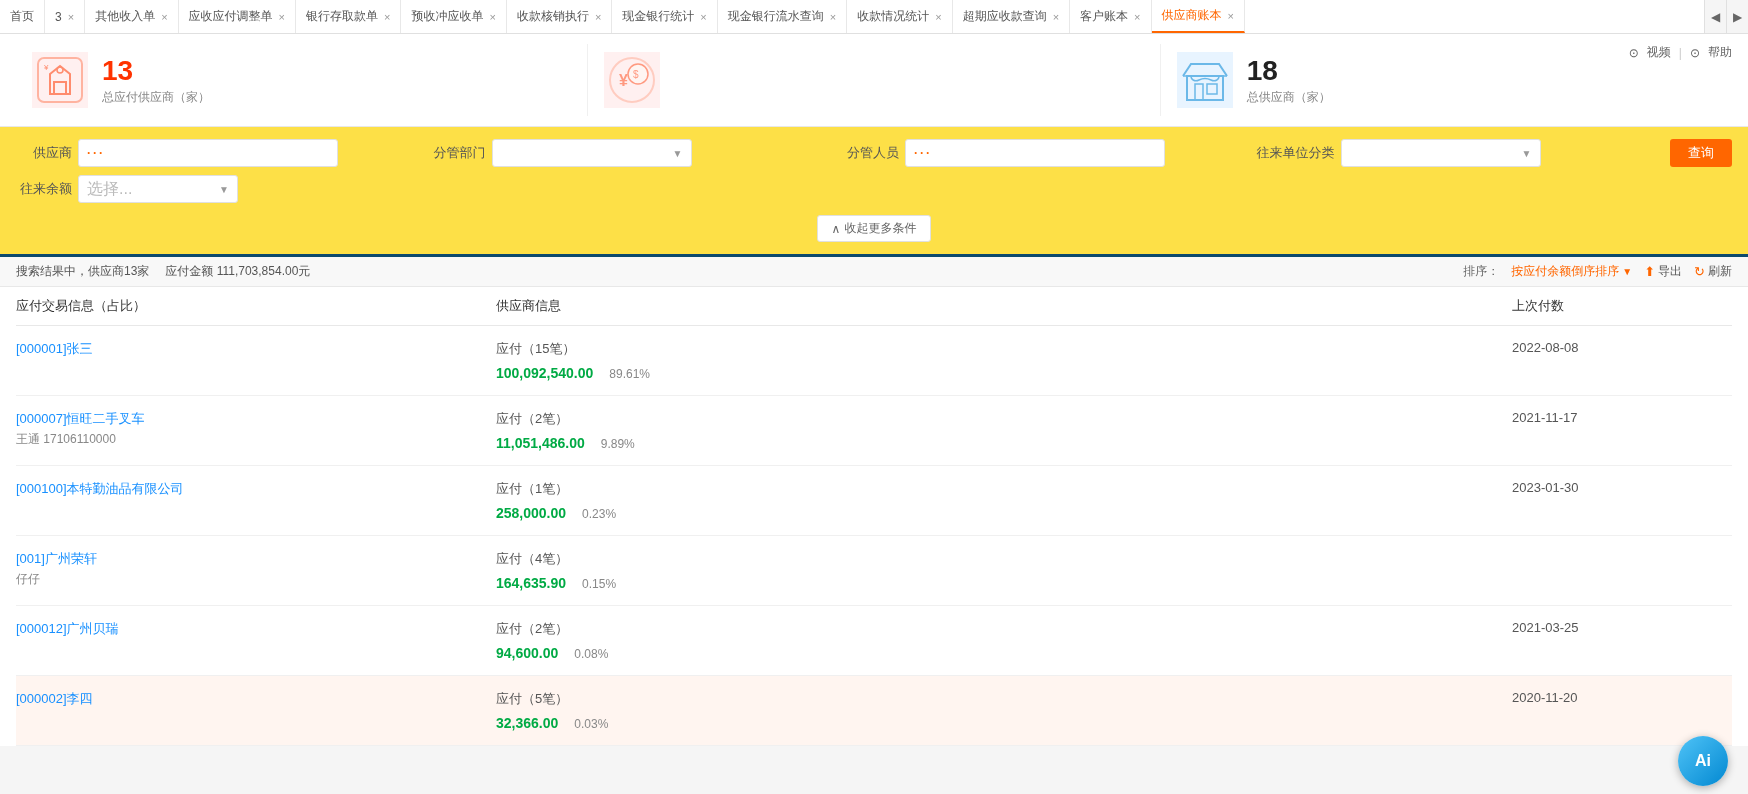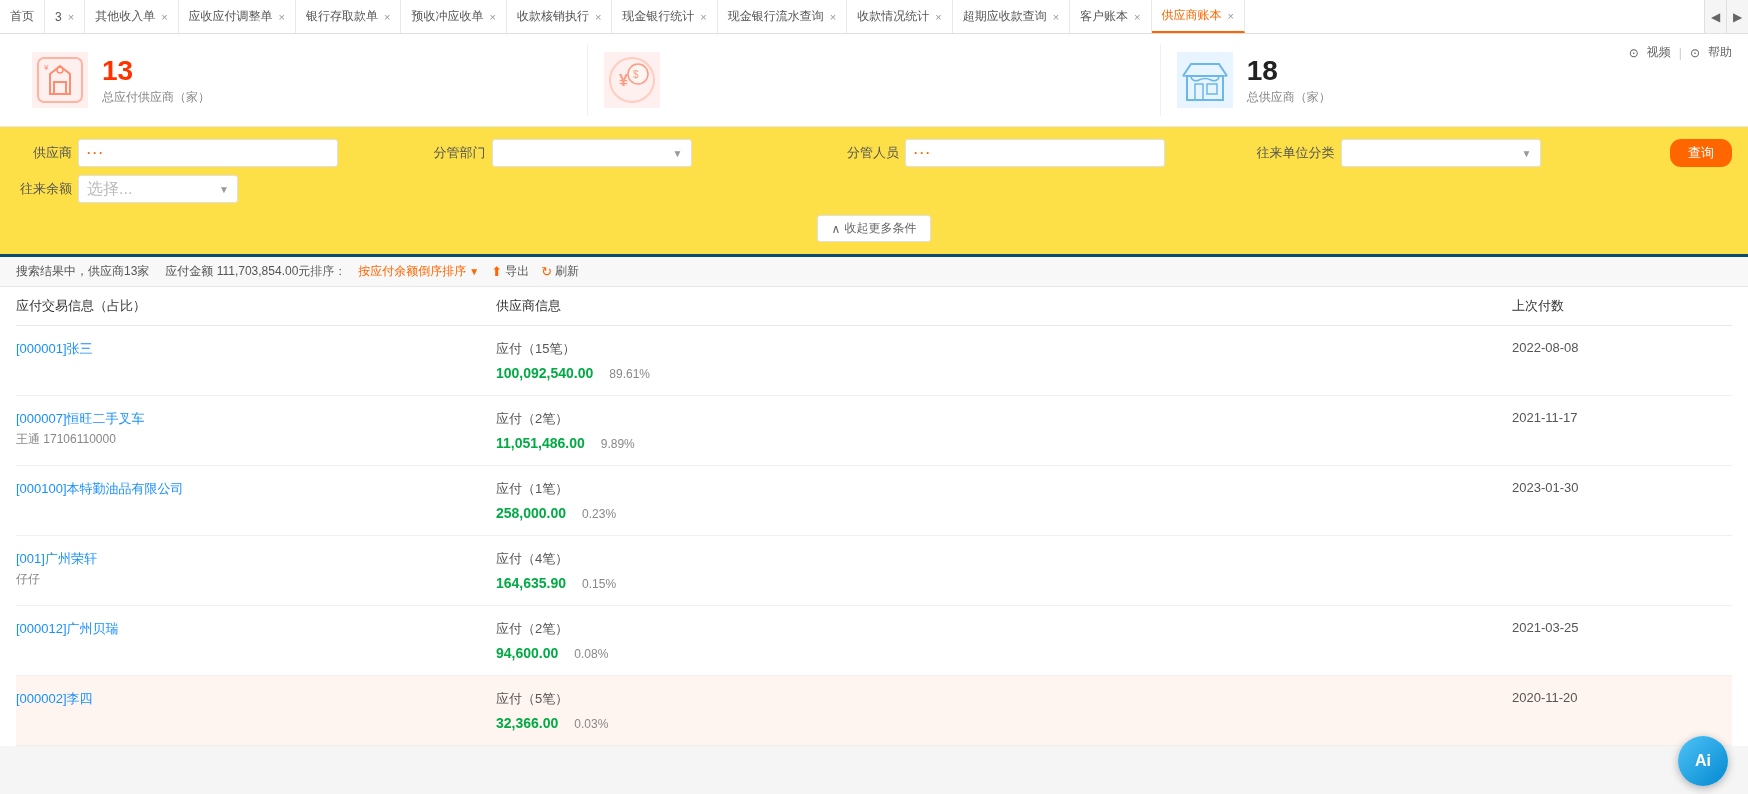--- a/index.html
+++ b/index.html
@@ -29,26 +29,26 @@
     .divider-v { color: #ccc; }
 
     
     .filter-area { background: #fde047; padding: 12px 16px 8px; border-bottom: 3px solid #0c4a6e; }
     .filter-row { display: flex; align-items: center; gap: 8px; margin-bottom: 8px; }
     .filter-item { display: flex; align-items: center; gap: 6px; flex: 1; }
     .filter-label { font-size: 13px; color: #555; white-space: nowrap; min-width: 56px; text-align: right; }
     .filter-input { flex: 1; height: 28px; border: 1px solid #e0e0e0; border-radius: 3px; padding: 0 8px; font-size: 12px; color: #333; background: #fff; display: flex; align-items: center; justify-content: space-between; cursor: pointer; position: relative; }
     .filter-select { display: flex; align-items: center; border: 1px solid #e0e0e0; border-radius: 3px; height: 28px; padding: 0 8px; background: #fff; min-width: 120px; justify-content: space-between; cursor: pointer; }
     .filter-select .placeholder { color: #bbb; font-size: 16px; }
-    .btn-search { background: #ff6600; color: #fff; border: none; border-radius: 11px; padding: 5px 18px; font-size: 13px; cursor: pointer; height: 28px; white-space: nowrap; }
+    .btn-search { background: #ff6600; color: #fff; border: none; border-radius: 3px; padding: 5px 18px; font-size: 13px; cursor: pointer; height: 28px; white-space: nowrap; }
     .btn-collapse { background: #fff; border: 1px solid #e0e0e0; border-radius: 3px; padding: 4px 14px; font-size: 12px; color: #666; cursor: pointer; display: flex; align-items: center; gap: 4px; margin: 4px auto; }
     .collapse-row { display: flex; justify-content: center; margin-top: 2px; }
 
     
-    .result-bar { display: flex; align-items: center; background: #f8f8f8; padding: 6px 16px; border-bottom: 1px solid #e8e8e8; font-size: 12px; color: #555; }
+    .result-bar { display: flex; align-items: center; justify-content: space-between; background: #f8f8f8; padding: 6px 16px; border-bottom: 1px solid #e8e8e8; font-size: 12px; color: #555; }
     .result-info { display: flex; gap: 16px; }
     .result-actions { display: flex; align-items: center; gap: 12px; color: #555; }
     .sort-label { font-size: 12px; color: #666; }
     .sort-btn { display: flex; align-items: center; gap: 3px; color: #ff6600; font-size: 12px; cursor: pointer; }
     .action-btn { display: flex; align-items: center; gap: 3px; font-size: 12px; cursor: pointer; color: #555; }
 
     
     .table-area { background: #fff; padding: 0 16px; }
     .table-header { display: grid; grid-template-columns: 480px 1fr 220px; padding: 10px 0; border-bottom: 1px solid #e8e8e8; font-size: 13px; color: #333; font-weight: normal; }
     .table-row-item { display: grid; grid-template-columns: 480px 1fr 220px; padding: 14px 0; border-bottom: 1px solid #f0f0f0; align-items: start; }

